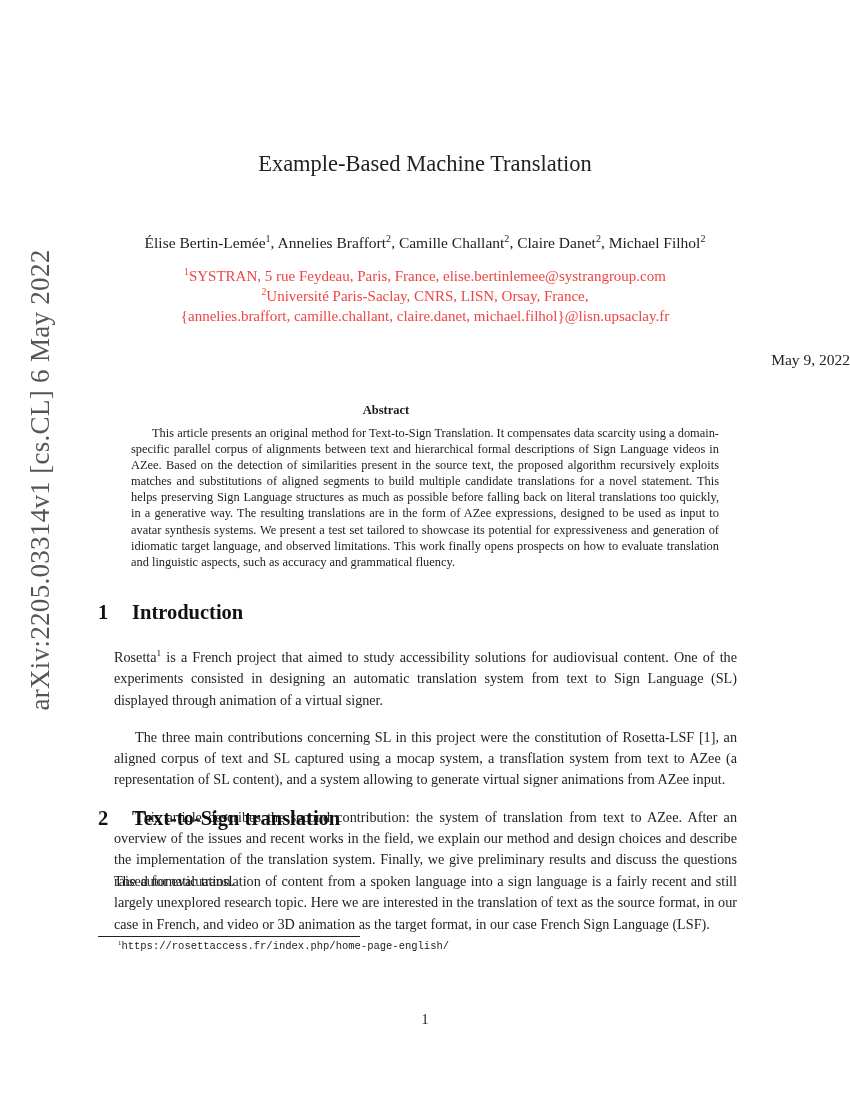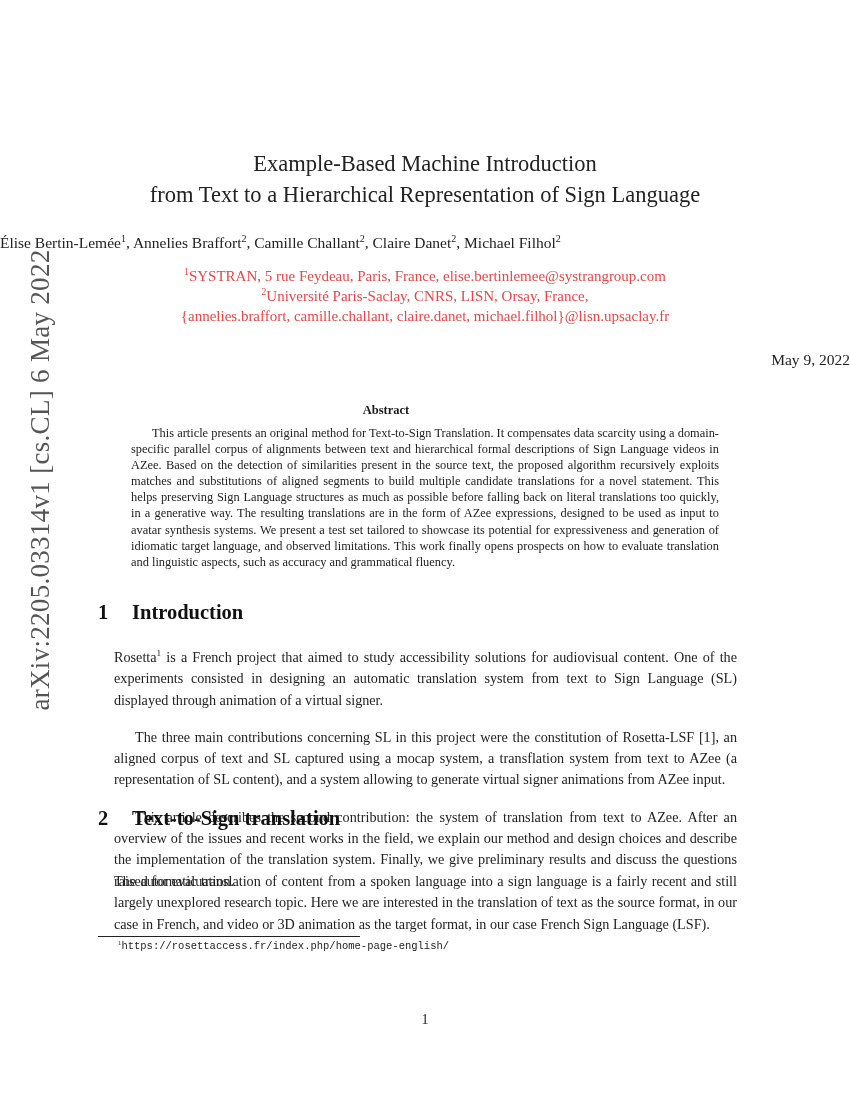--- a/index.html
+++ b/index.html
@@ -4,21 +4,21 @@
   <style>
     html, body { margin:0; padding:0; background:#fff; }
     body { width:850px; height:1100px; position:relative; overflow:hidden;
            font-family:"DejaVu Serif", serif; color:#1a1a1a; }
     .arxiv { position:absolute; left:20px; top:270px; width:40px; height:420px; }
     .arxiv span { position:absolute; left:50%; top:50%;
       transform:translate(-50%,-50%) rotate(-90deg); white-space:nowrap;
       font-family:"Liberation Serif", serif; font-size:27px; color:#555; letter-spacing:0.3px; }
     .title { position:absolute; top:148px; left:0; width:850px; text-align:center;
       font-family:"Liberation Serif", serif; font-size:22.5px; line-height:31px; color:#222; }
-    .authors { position:absolute; top:234px; left:0; width:850px; 
+    .authors { position:absolute; top:234px; left:0; width:850px; text-align:center;
       font-family:"Liberation Serif", serif; font-size:15.5px; color:#222; }
     .affils { position:absolute; top:266px; left:0; width:850px; text-align:center;
       font-family:"Liberation Serif", serif; font-size:15px; line-height:20px; color:#ef4444; }
     .date { position:absolute; top:351px; left:0; width:850px; text-align:right;
       font-family:"Liberation Serif", serif; font-size:15.5px; color:#222; }
     sup { font-size:0.65em; vertical-align:super; line-height:0; }
     .abs-title { position:absolute; top:403px; left:0; width:772px; text-align:center;
       font-family:"Liberation Serif", serif; font-weight:bold; font-size:12.5px; }
     .abs-body { position:absolute; top:425px; left:131px; width:588px;
       font-family:"Liberation Serif", serif; font-size:12.4px; line-height:16.1px;
@@ -38,22 +38,21 @@
       font-family:"Liberation Serif", serif; font-size:14px; }
   </style>
 </head>
 <body>
 
 <div class="arxiv">
   <span>arXiv:2205.03314v1  [cs.CL]  6 May 2022</span>
 </div>
 
 <div class="title">
-  <div>Example-Based Machine Introduction</div>
-  <div>from Text to a Hierarchical Representation of Sign Language</div>
+  <div>Example-Based Machine Translation</div>
 </div>
 
 <div class="authors">
   <span><span>Élise Bertin-Lemée</span><sup>1</sup></span>,
   <span><span>Annelies Braffort</span><sup>2</sup></span>,
   <span><span>Camille Challant</span><sup>2</sup></span>,
   <span><span>Claire Danet</span><sup>2</sup></span>,
   <span><span>Michael Filhol</span><sup>2</sup></span>
 </div>
 

